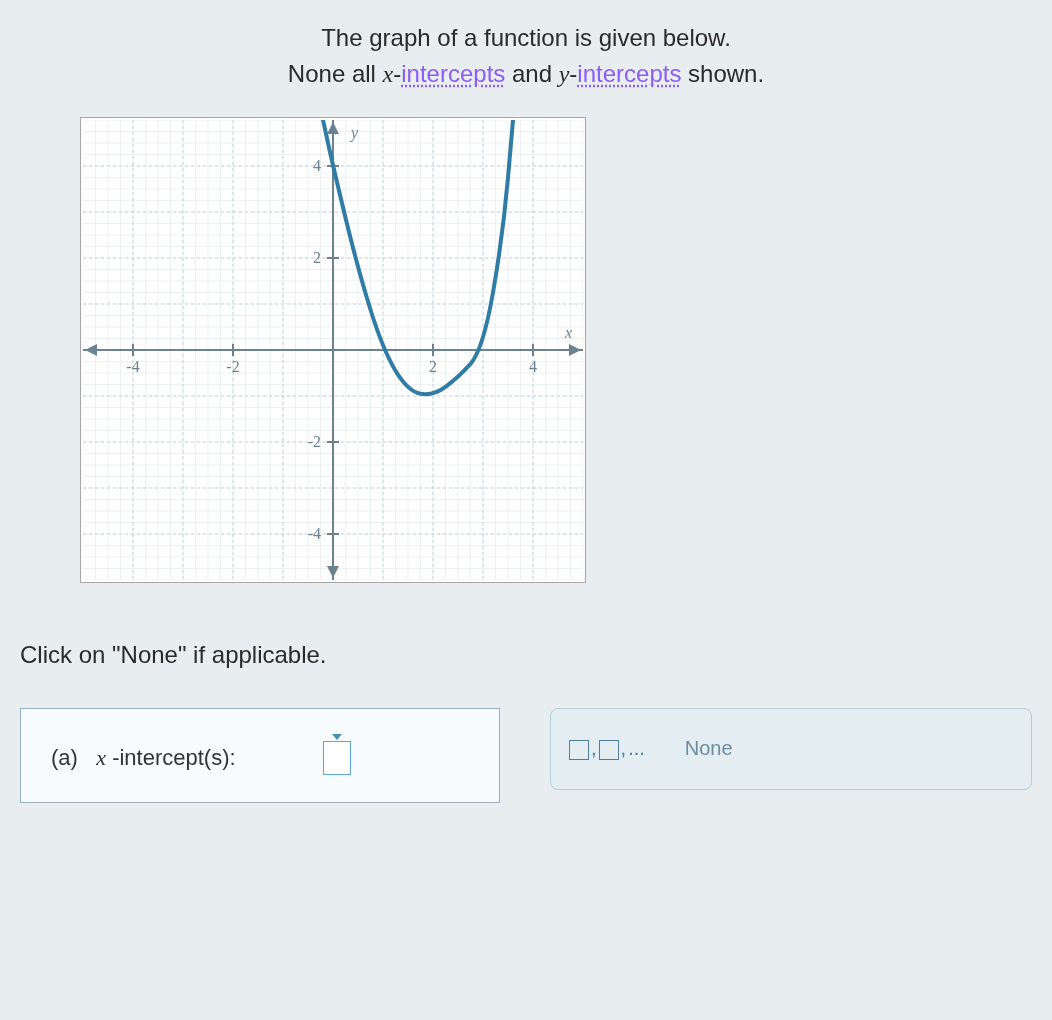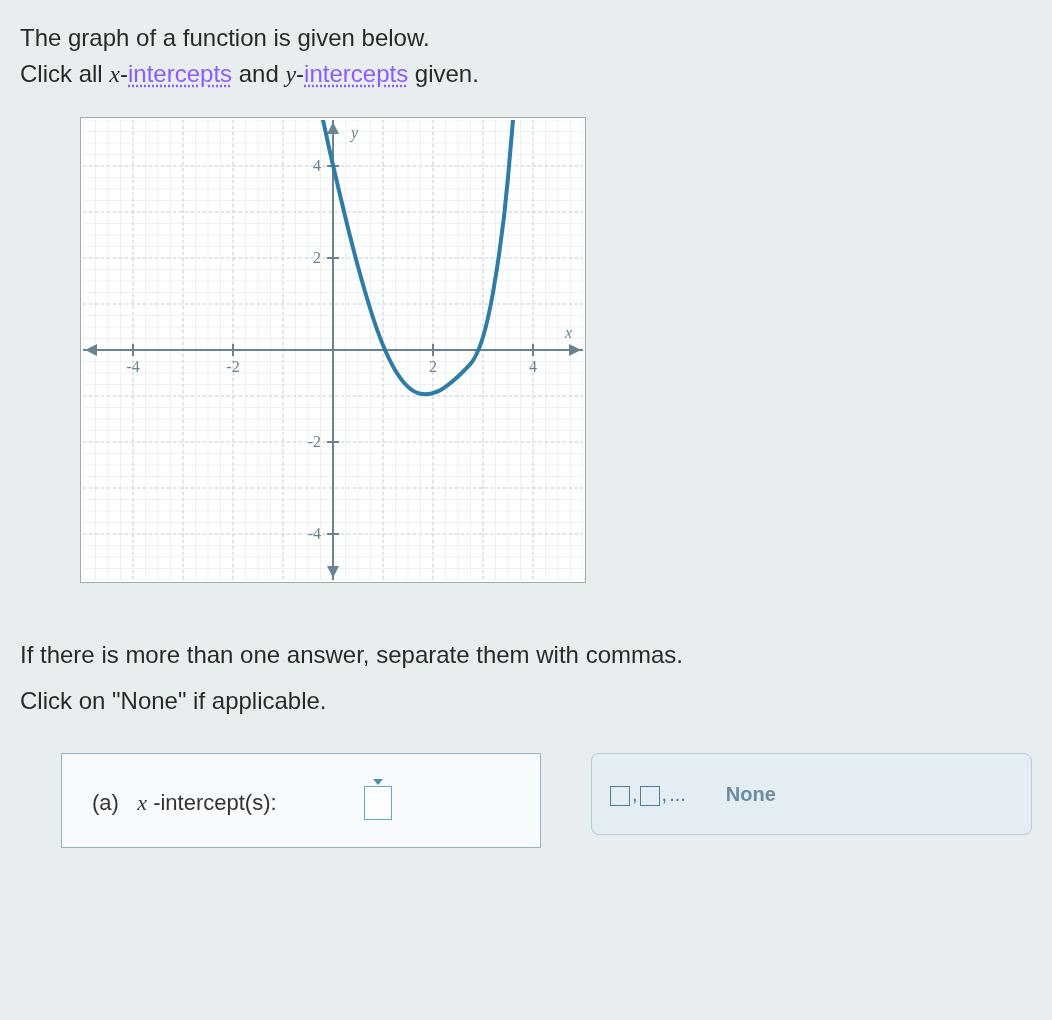--- a/index.html
+++ b/index.html
@@ -9,20 +9,21 @@
     font-family: Verdana, Geneva, sans-serif;
     color: #333;
     width: 1052px;
     box-sizing: border-box;
   }
   .question-text {
     font-size: 24px;
     line-height: 1.5;
     margin-bottom: 25px;
     color: #2a2a2a;
+    text-align: center;
   }
   .underline-link {
     color: #8b5cf6;
     text-decoration: underline dotted;
     text-underline-offset: 3px;
     cursor: pointer;
   }
   .italic-var {
     font-style: italic;
     font-family: Georgia, serif;
@@ -46,21 +47,20 @@
     display: flex;
     gap: 50px;
     align-items: flex-start;
   }
   .answer-box {
     border: 1px solid #9bb0c0;
     background: #f7fbfd;
     padding: 20px 30px 15px 30px;
     width: 480px;
     box-sizing: border-box;
-    margin-left: 41px;
   }
   .answer-row {
     font-size: 22px;
     color: #333;
     margin: 12px 0;
     display: flex;
     align-items: center;
     gap: 12px;
   }
   .answer-row .label-part {
@@ -109,35 +109,34 @@
     align-items:flex-end;
     gap:2px;
     color:#4d7e9e;
     cursor:pointer;
   }
   .comma-btn .box {
     width:18px; height:18px; border:1px solid #4d7e9e; display:inline-block;
   }
   .none-btn {
     cursor:pointer;
-    font-weight:bold;
   }
   svg.graph {
     display:block;
   }
 </style>
 </head>
 <body>
 
 
 
 <div class="question-text">
   <div>The graph of a function is given below.</div>
   <div>
-    <span>Click all </span><span class="italic-var">x</span>-<span class="underline-link">intercepts</span><span> and </span><span class="italic-var">y</span>-<span class="underline-link">intercepts</span><span> given.</span>
+    <span>None all </span><span class="italic-var">x</span>-<span class="underline-link">intercepts</span><span> and </span><span class="italic-var">y</span>-<span class="underline-link">intercepts</span><span> shown.</span>
   </div>
 </div>
 
 <div class="graph-wrap">
   <svg class="graph" id="graph-svg" width="500" height="460" viewBox="0 0 500 460">
       <rect x="0" y="0" width="500" height="460" fill="#fff"></rect>
       <line x1="0" y1="0" x2="0" y2="460" stroke="#e2e8ea" stroke-width="0.6"></line>
       <line x1="12.5" y1="0" x2="12.5" y2="460" stroke="#e2e8ea" stroke-width="0.6"></line>
       <line x1="25" y1="0" x2="25" y2="460" stroke="#e2e8ea" stroke-width="0.6"></line>
       <line x1="37.5" y1="0" x2="37.5" y2="460" stroke="#e2e8ea" stroke-width="0.6"></line>
@@ -257,21 +256,20 @@
       <text x="238" y="143" text-anchor="end" font-size="16" fill="#6b8290" font-family="Verdana">2</text>
       <line x1="244" y1="46" x2="256" y2="46" stroke="#6b8290" stroke-width="2"></line>
       <text x="238" y="51" text-anchor="end" font-size="16" fill="#6b8290" font-family="Verdana">4</text>
       <text x="268" y="18" font-size="16" font-style="italic" fill="#6b8290" font-family="Georgia">y</text>
       <text x="482" y="218" font-size="16" font-style="italic" fill="#6b8290" font-family="Georgia">x</text>
       <path d="M240,0 Q240,0 245,23 Q250,46 262.5,97.75 Q275,149.5 287.5,189.75 Q300,230 312.5,250.7 Q325,271.4 337.5,273.7 Q350,276 362.5,266.79999999999995 Q375,257.59999999999997 387.5,243.79999999999998 Q400,230 410,172.5 Q420.00000000000006,115 425,57.5 T430,0" stroke="#2f7da6" stroke-width="4" fill="none" stroke-linecap="round"></path>
     </svg>
 </div>
 
 <div class="instruction">
-  <div>If there is more than one answer, separate them with commas.</div>
   <div>Click on "None" if applicable.</div>
 </div>
 
 <div class="bottom-row">
   <div class="answer-box">
     <div class="answer-row">
       <span class="label-part">
         <span>(a)</span>&nbsp;&nbsp;
         <span class="italic-var">x</span>&nbsp;<span>-intercept(s):</span>
       </span>

